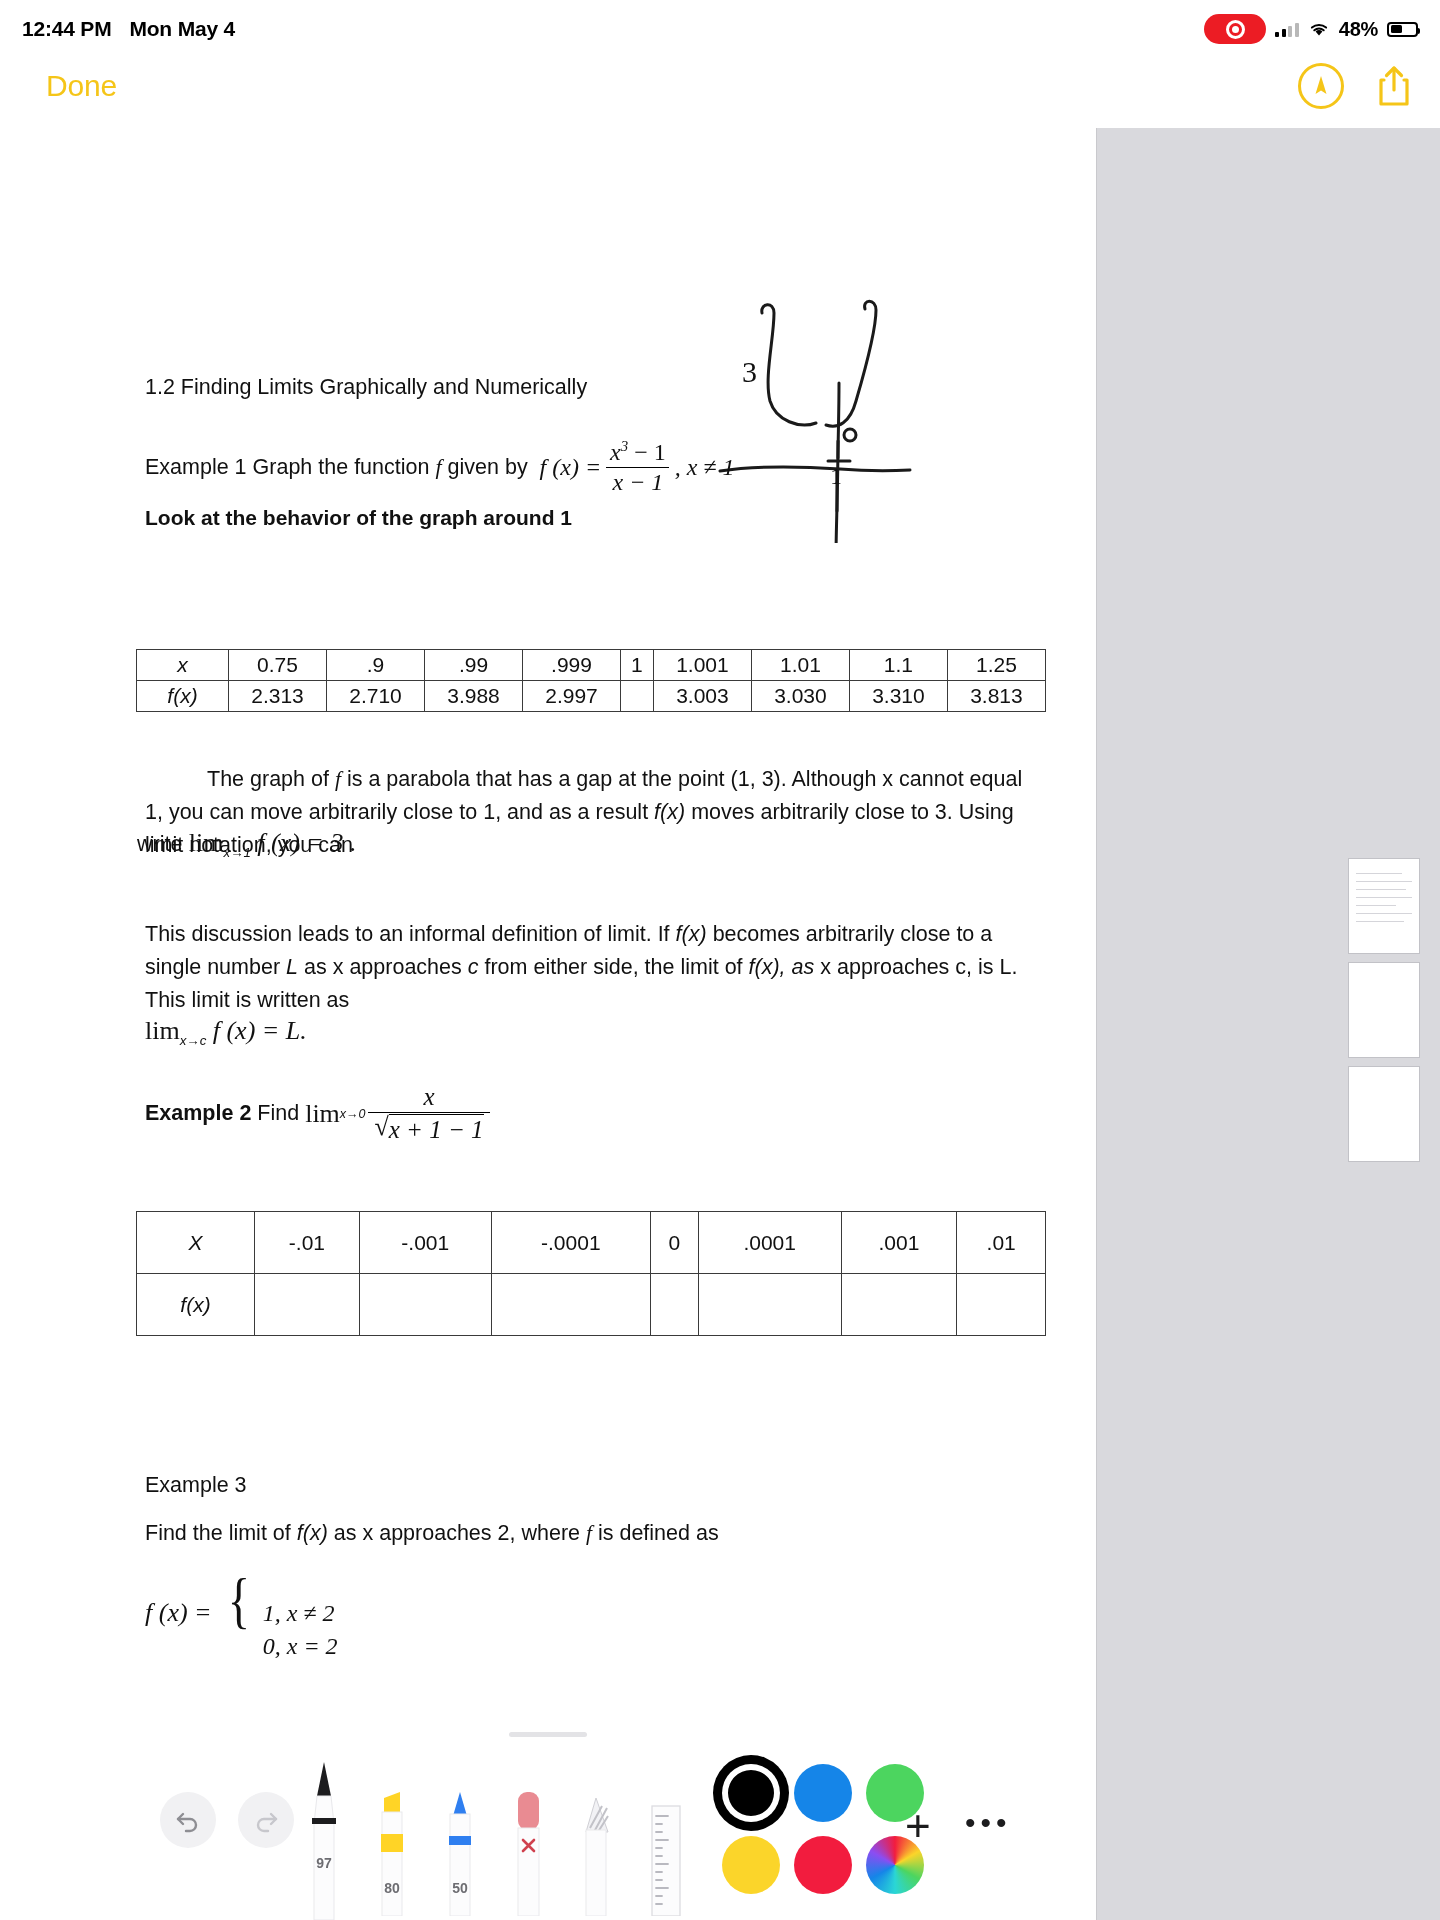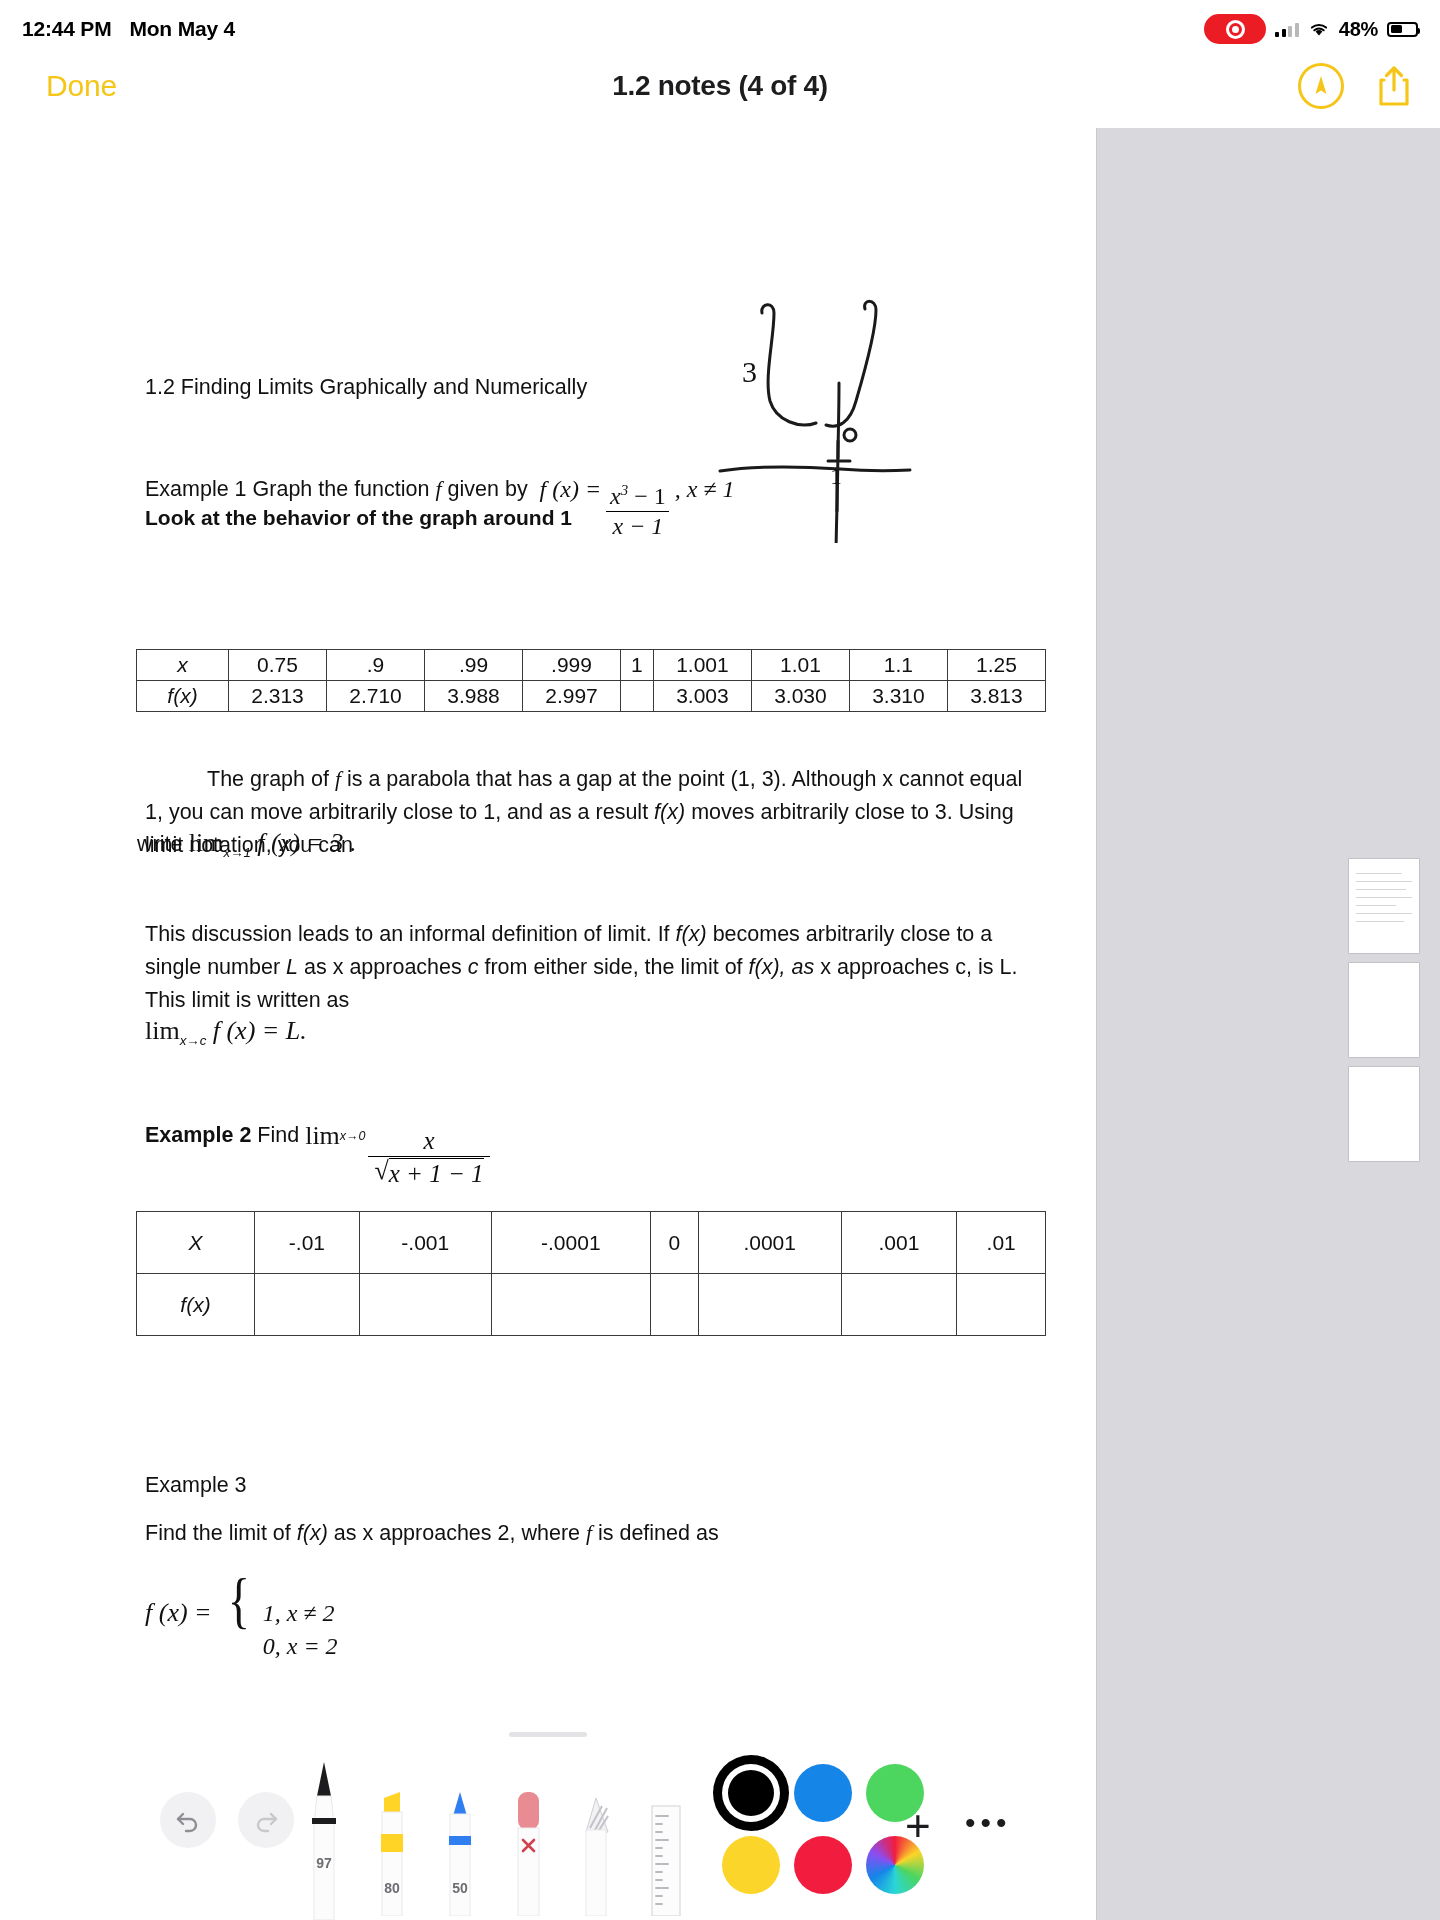--- a/index.html
+++ b/index.html
@@ -102,21 +102,21 @@
   }
   .look-line {
     position:absolute; left:145px; top:378px; font-size:21px;font-weight:bold;
   }
 
   
   .m { font-family:"Liberation Serif", serif; font-style:italic; }
   .mr { font-family:"Liberation Serif", serif; font-style:normal; }
   .frac { display:inline-flex; flex-direction:column; align-items:center;
           vertical-align:middle; margin:0 3px; }
-  .frac .num { padding:0 6px 1px 6px;margin-top:44px; }
+  .frac .num { padding:0 6px 1px 6px; }
   .frac .den { padding:1px 6px 0 6px; border-top:1.4px solid #000; }
   sup.e { font-size:0.62em; vertical-align:super; font-style:italic; }
   sub.e { font-size:0.58em; vertical-align:sub; font-style:italic; }
 
   
   table.dt {
     position:absolute; border-collapse:collapse; background:#fff;
   }
   table.dt td {
     border:1.6px solid #3a3a3a; text-align:center; font-size:21px;
@@ -224,21 +224,20 @@
       </div>
       <span class="batt-pct">48%</span>
       <div class="batt">
           <div class="fill"></div>
         </div>
     </div>
   </div>
 
   <div class="navbar">
     <span class="done-btn">Done</span>
-    <span class="nav-title">1.2 notes (4 of 4)</span>
     <div class="nav-right">
       <div class="markup-icon">
         <svg width="26" height="26" viewBox="0 0 26 26">
           <path d="M13 3 L18.5 21 L13 17.5 L7.5 21 Z" fill="#f5c518"></path>
         </svg>
       </div>
       <div class="share-icon">
         <svg width="40" height="46" viewBox="0 0 40 46">
           <path d="M20 5 L20 27" stroke="#f5c518" stroke-width="3.2" stroke-linecap="round" fill="none"></path>
           <path d="M12.5 12.5 L20 5 L27.5 12.5" stroke="#f5c518" stroke-width="3.2" stroke-linecap="round" stroke-linejoin="round" fill="none"></path>

